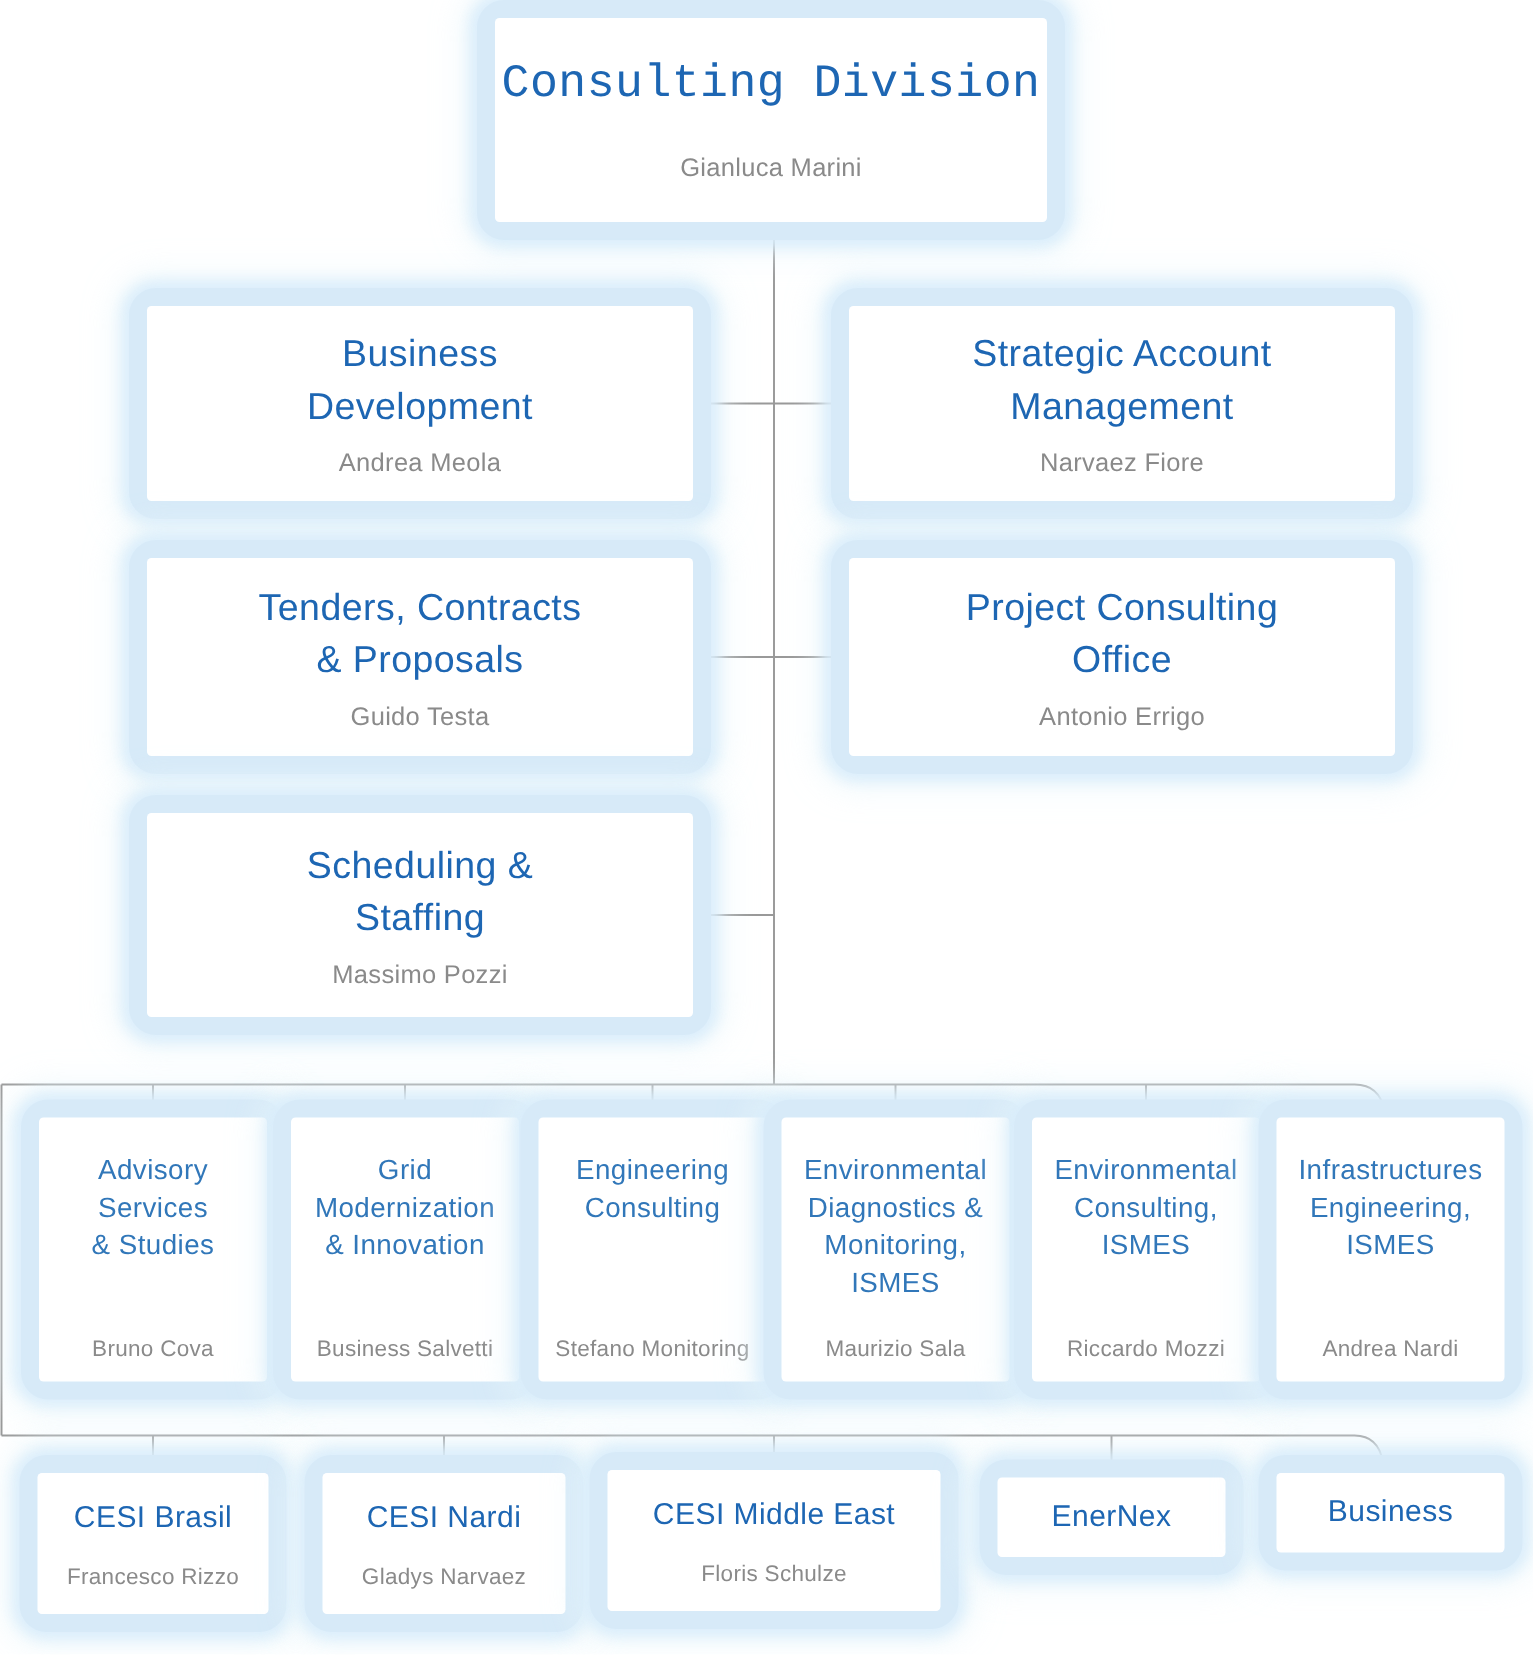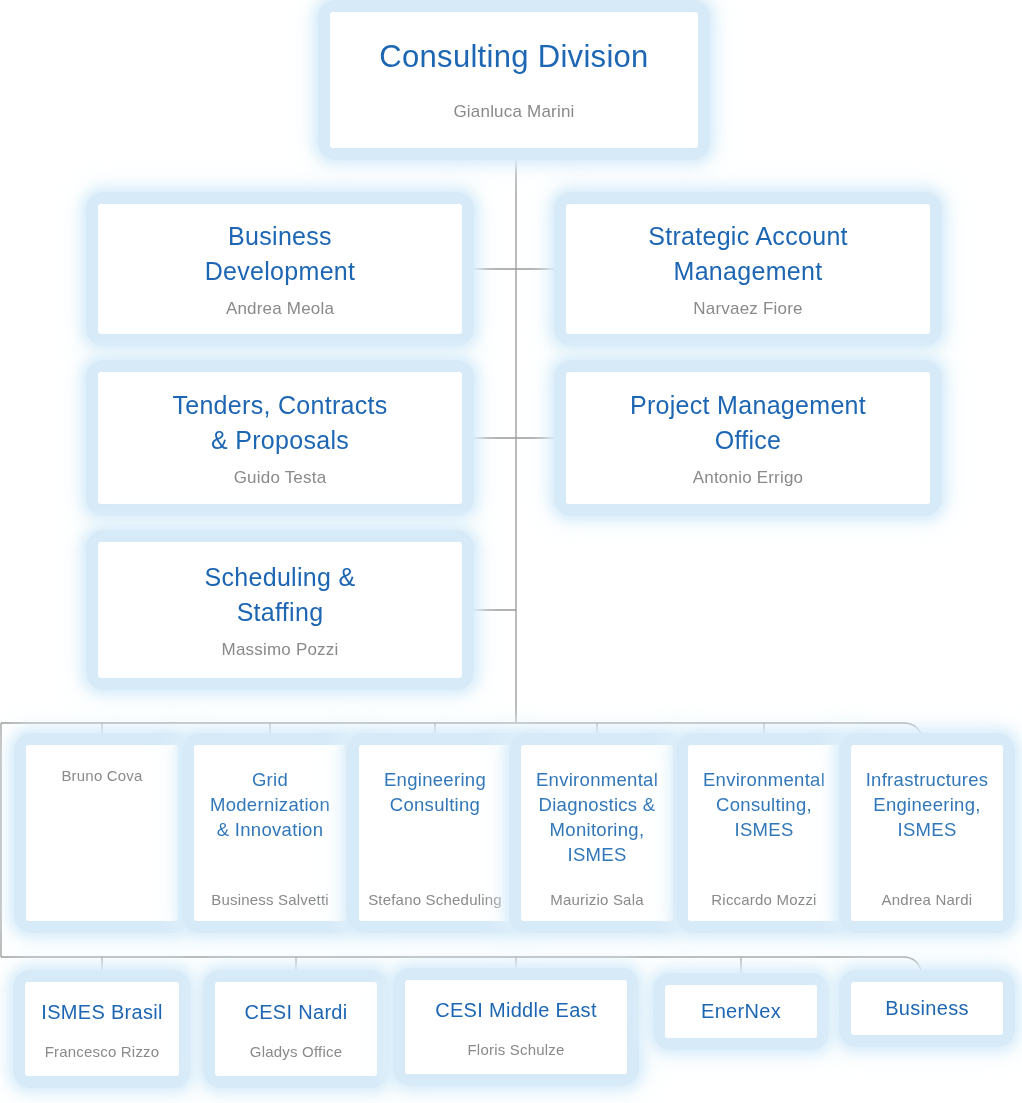--- a/index.html
+++ b/index.html
@@ -34,21 +34,21 @@
     width:100%;height:100%;
     background:var(--card-bg);
     border-radius:3px;
     display:flex;flex-direction:column;
     align-items:center;justify-content:center;
     text-align:center;
   }
   .title{white-space:pre-line;color:var(--accent);letter-spacing:.3px;}
   .manager{color:var(--manager-color);letter-spacing:.2px;}
   
-  .t1{font-size:31px;line-height:38px;}
+  .t1{font-size:31px;line-height:38px;font-family:Liberation Mono, monospace;}
   .n1{font-size:17px;margin-top:26px;}
   
   .t2{font-size:25px;line-height:35px;}
   .n2{font-size:17px;margin-top:10px;}
   
   .unit .card{justify-content:space-between;padding:22px 4px 13px;}
   .t5{font-size:18.5px;line-height:25px;color:var(--accent-light);}
   .n5{font-size:15px;}
   
   .t6{font-size:20px;line-height:27px;}
@@ -113,54 +113,57 @@
   <div class="halo" style="left:86px;top:360px;width:388px;height:156px">
     <div class="card">
       <span class="title t2">Tenders, Contracts
 &amp; Proposals</span>
       <span class="manager n2">Guido Testa</span>
     </div>
   </div>
 
   <div class="halo" style="left:554px;top:360px;width:388px;height:156px">
     <div class="card">
-      <span class="title t2">Project Management
+      <span class="title t2">Project Consulting
 Office</span>
       <span class="manager n2">Antonio Errigo</span>
     </div>
   </div>
 
   <div class="halo" style="left:86px;top:530px;width:388px;height:160px">
     <div class="card">
       <span class="title t2">Scheduling &amp;
 Staffing</span>
       <span class="manager n2">Massimo Pozzi</span>
     </div>
   </div>
 
   <div class="halo unit" style="left:14px;top:733px;width:176px;height:200px">
     <div class="card">
+      <span class="title t5">Advisory
+Services
+&amp; Studies</span>
       <span class="manager n5">Bruno Cova</span>
     </div>
   </div>
 
   <div class="halo unit" style="left:182px;top:733px;width:176px;height:200px">
     <div class="card">
       <span class="title t5">Grid
 Modernization
 &amp; Innovation</span>
       <span class="manager n5">Business Salvetti</span>
     </div>
   </div>
 
   <div class="halo unit" style="left:347px;top:733px;width:176px;height:200px">
     <div class="card">
       <span class="title t5">Engineering
 Consulting</span>
-      <span class="manager n5">Stefano Scheduling</span>
+      <span class="manager n5">Stefano Monitoring</span>
     </div>
   </div>
 
   <div class="halo unit" style="left:509px;top:733px;width:176px;height:200px">
     <div class="card">
       <span class="title t5">Environmental
 Diagnostics &amp;
 Monitoring,
 ISMES</span>
       <span class="manager n5">Maurizio Sala</span>
@@ -180,29 +183,29 @@
     <div class="card">
       <span class="title t5">Infrastructures
 Engineering,
 ISMES</span>
       <span class="manager n5">Andrea Nardi</span>
     </div>
   </div>
 
   <div class="halo" style="left:13px;top:970px;width:178px;height:118px">
     <div class="card">
-      <span class="title t6">ISMES Brasil</span>
+      <span class="title t6">CESI Brasil</span>
       <span class="manager n6">Francesco Rizzo</span>
     </div>
   </div>
 
   <div class="halo" style="left:203px;top:970px;width:186px;height:118px">
     <div class="card">
       <span class="title t6">CESI Nardi</span>
-      <span class="manager n6">Gladys Office</span>
+      <span class="manager n6">Gladys Narvaez</span>
     </div>
   </div>
 
   <div class="halo" style="left:393px;top:968px;width:246px;height:118px">
     <div class="card">
       <span class="title t6">CESI Middle East</span>
       <span class="manager n6">Floris Schulze</span>
     </div>
   </div>
 

